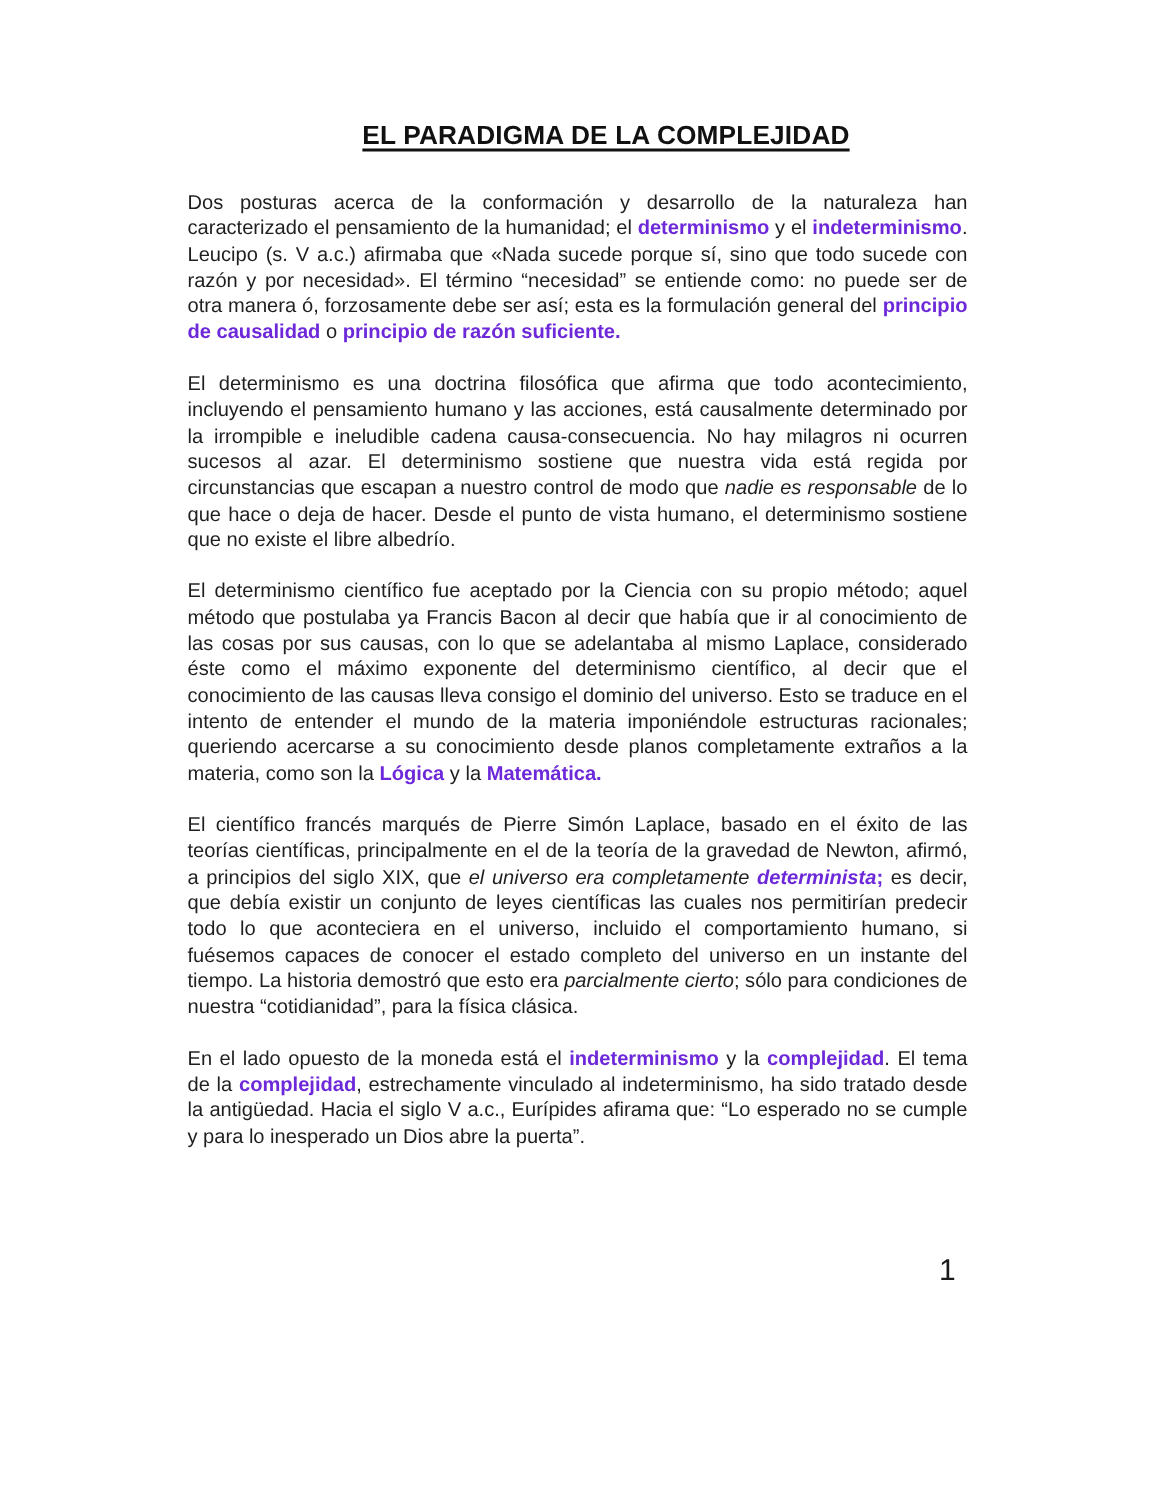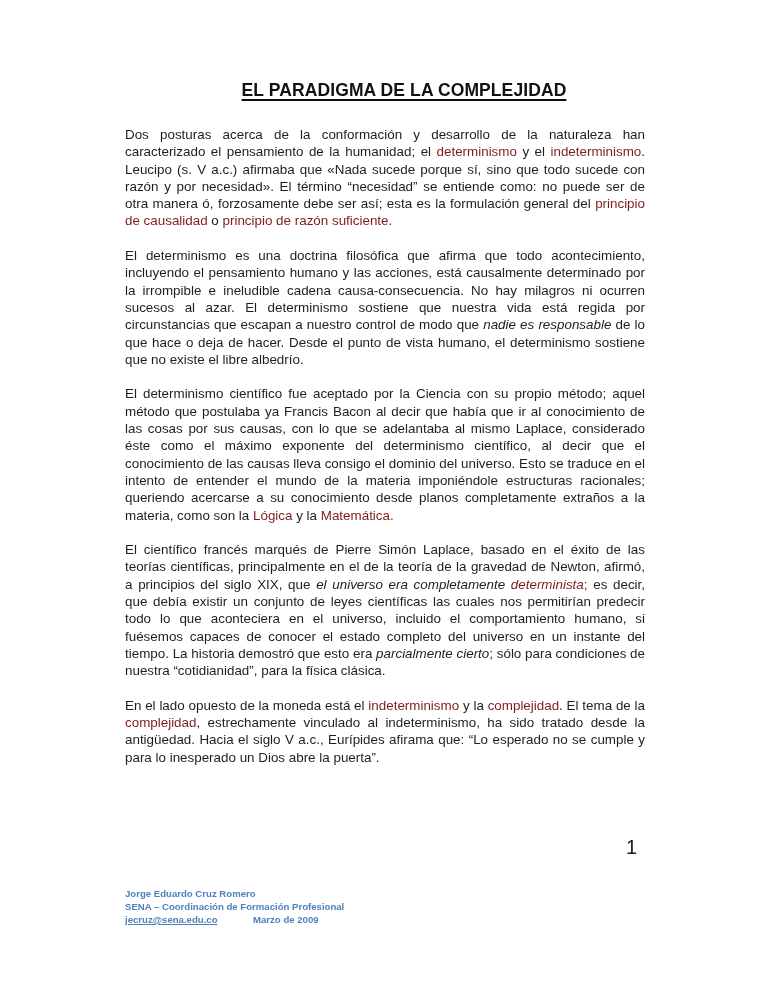--- a/index.html
+++ b/index.html
@@ -41,21 +41,21 @@
       width: 520px;
       top: 126px;
       font-size: 13.4px;
       line-height: 17.3px;
       text-align: justify;
       color: #1e1e1e;
     }
     .body-text p {
       margin: 0 0 17.3px 0;
     }
-    .body-text b { font-weight: normal; color: #7f1d1d; }
+    .body-text b { font-weight: bold; color: #6d28d9; }
     .body-text i { font-style: italic; }
     .page-number {
       position: absolute;
       left: 626px;
       top: 836px;
       font-size: 20px;
       color: #1a1a1a;
     }
     .footer {
       position: absolute;
@@ -81,20 +81,13 @@
   <div class="body-text">
     <p>Dos posturas acerca de la conformación y desarrollo de la naturaleza han caracterizado el pensamiento de la humanidad; el <b>determinismo</b> y el <b>indeterminismo</b>.  Leucipo (s. V a.c.) afirmaba que «Nada sucede porque sí, sino que todo sucede con razón y por necesidad».  El término “necesidad” se entiende como: no puede ser de otra manera ó, forzosamente debe ser así; esta es la formulación general del <b>principio de causalidad</b> o <b>principio de razón suficiente.</b></p>
     <p>El determinismo es una doctrina filosófica que afirma que todo acontecimiento, incluyendo el pensamiento humano y las acciones, está causalmente determinado por la irrompible e ineludible cadena causa-consecuencia.  No hay milagros ni ocurren sucesos al azar.  El determinismo sostiene que nuestra vida está regida por circunstancias que escapan a nuestro control de modo que <i>nadie es responsable</i> de lo que hace o deja de hacer.  Desde el punto de vista humano, el determinismo sostiene que no existe el libre albedrío.</p>
     <p>El determinismo científico fue aceptado por la Ciencia con su propio método; aquel método que postulaba ya Francis Bacon al decir que había que ir al conocimiento de las cosas por sus causas, con lo que se adelantaba al mismo Laplace, considerado éste como el máximo exponente del determinismo científico, al decir que el conocimiento de las causas lleva consigo el dominio del universo.  Esto se traduce en el intento de entender el mundo de la materia imponiéndole estructuras racionales; queriendo acercarse a su conocimiento desde planos completamente extraños a la materia, como son la <b>Lógica</b> y la <b>Matemática.</b></p>
     <p>El científico francés marqués de Pierre Simón Laplace, basado en el éxito de las teorías científicas, principalmente en el de la teoría de la gravedad de Newton, afirmó, a principios del siglo XIX, que <i>el universo era completamente </i><b><i>determinista</i></b><b>;</b> es decir, que debía existir un conjunto de leyes científicas las cuales nos permitirían predecir todo lo que aconteciera en el universo, incluido el comportamiento humano, si fuésemos capaces de conocer el estado completo del universo en un instante del tiempo.  La historia demostró que esto era <i>parcialmente cierto</i>; sólo para condiciones de nuestra “cotidianidad”, para la física clásica.</p>
     <p>En el lado opuesto de la moneda está el <b>indeterminismo</b> y la <b>complejidad</b>.  El tema de la <b>complejidad</b>, estrechamente vinculado al indeterminismo, ha sido tratado desde la antigüedad.  Hacia el siglo V a.c., Eurípides afirama que: “Lo esperado no se cumple y para lo inesperado un Dios abre la puerta”.</p>
   </div>
 
   <div class="page-number">1</div>
 
-  <div class="footer" style="color: rgb(79, 129, 189);">
-    <div>Jorge Eduardo Cruz Romero</div>
-    <div>SENA – Coordinación de Formación Profesional</div>
-    <div>
-      <span class="email">jecruz@sena.edu.co</span><span>Marzo de 2009</span>
-    </div>
-  </div>
 </div>
 
 </body></html>

